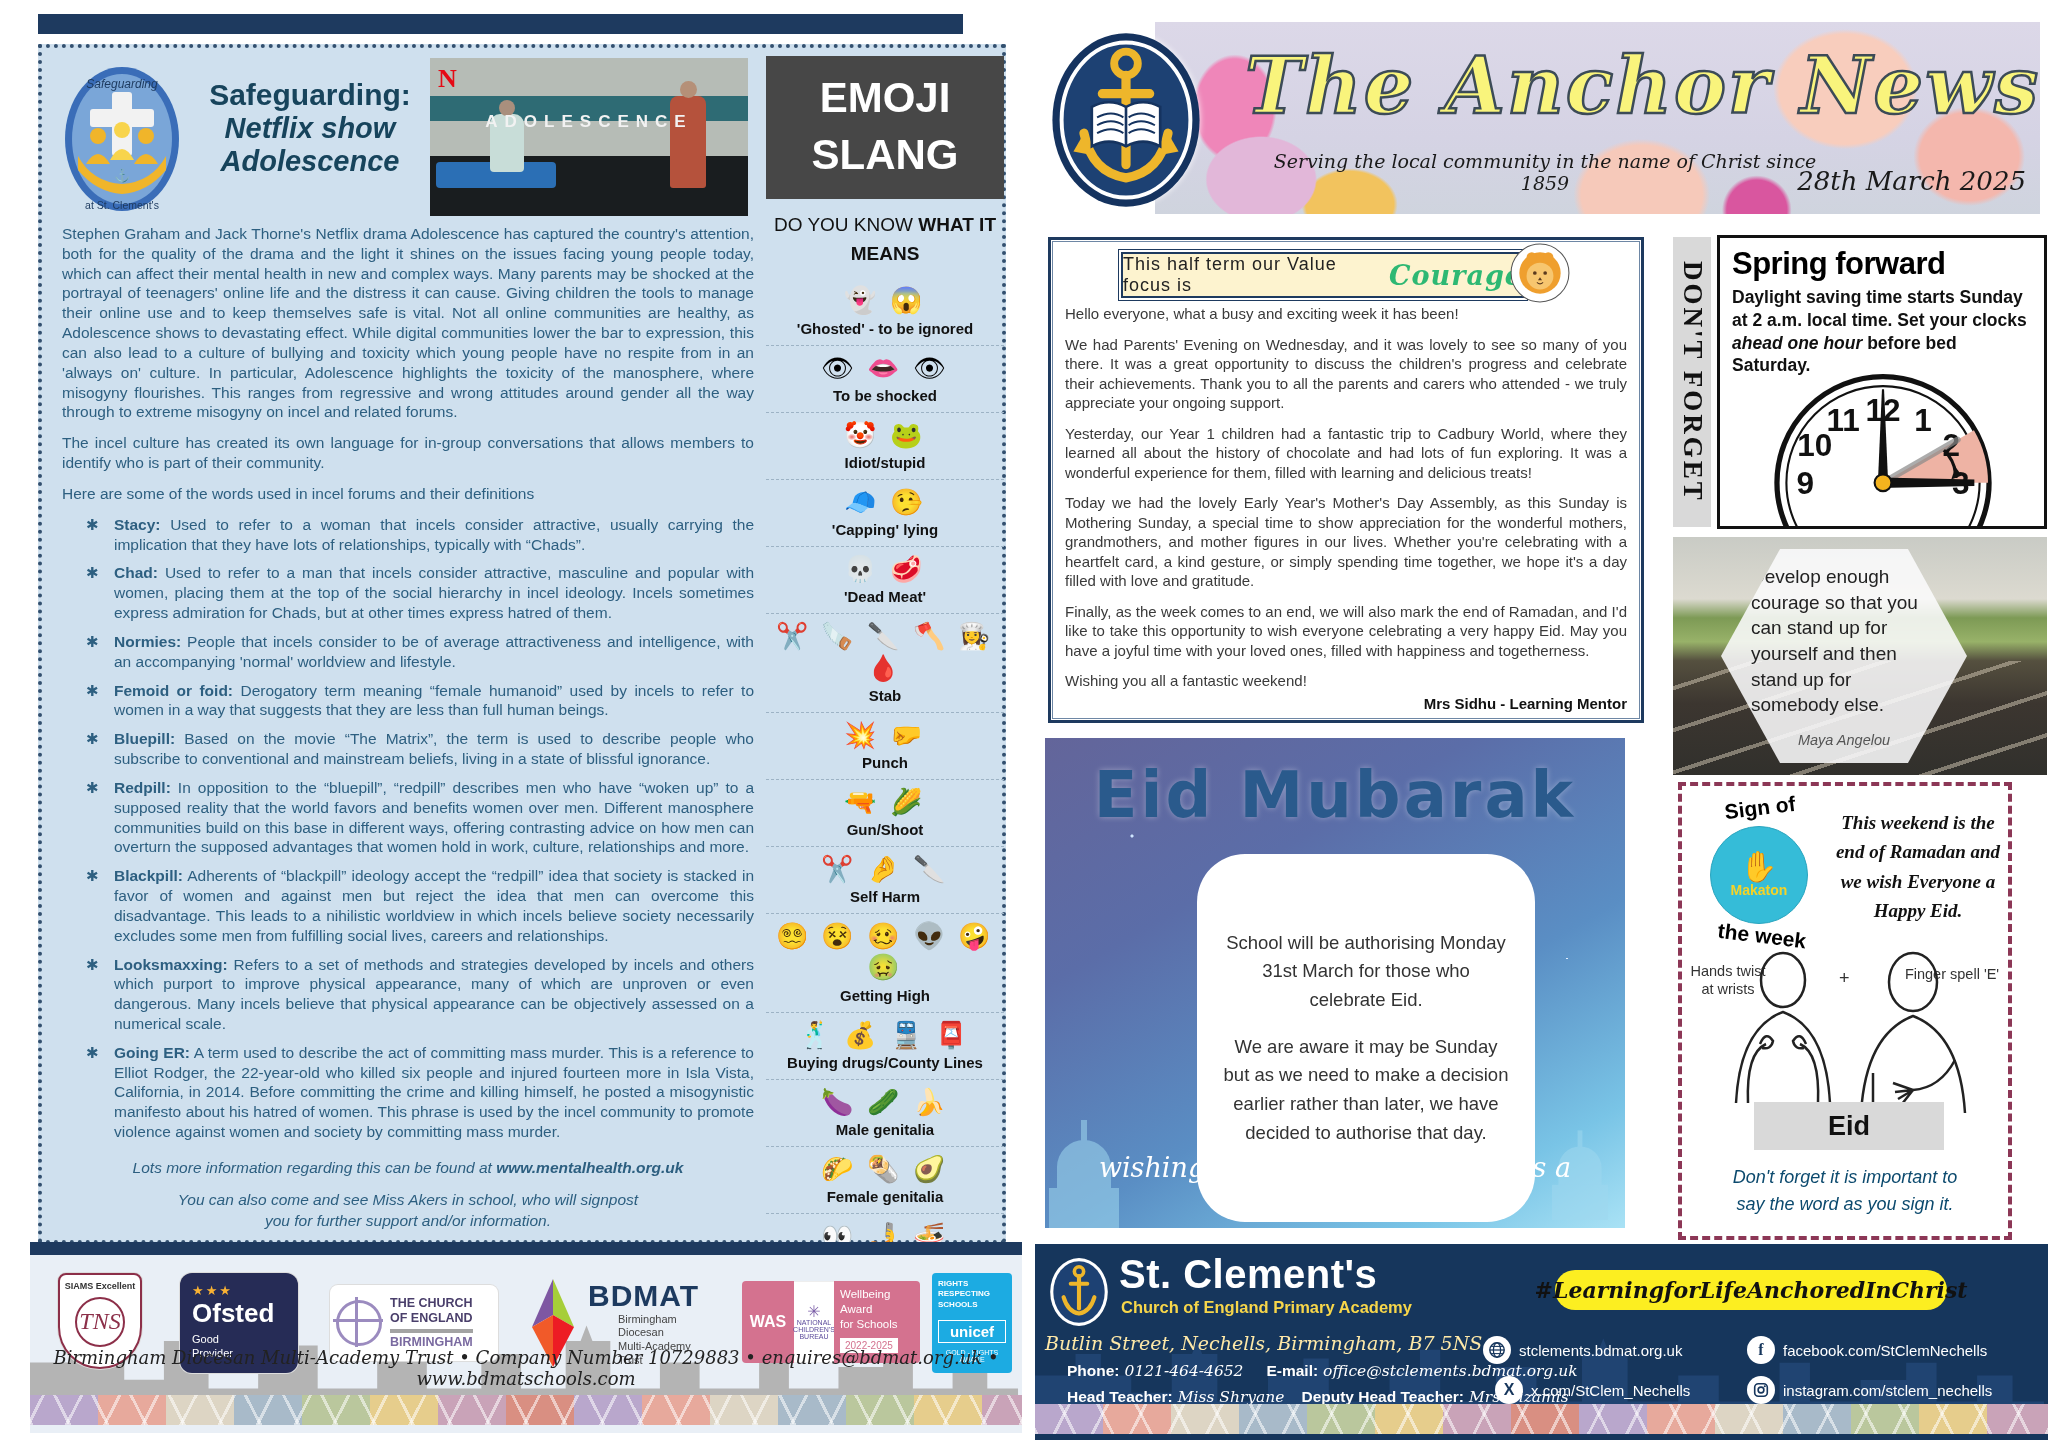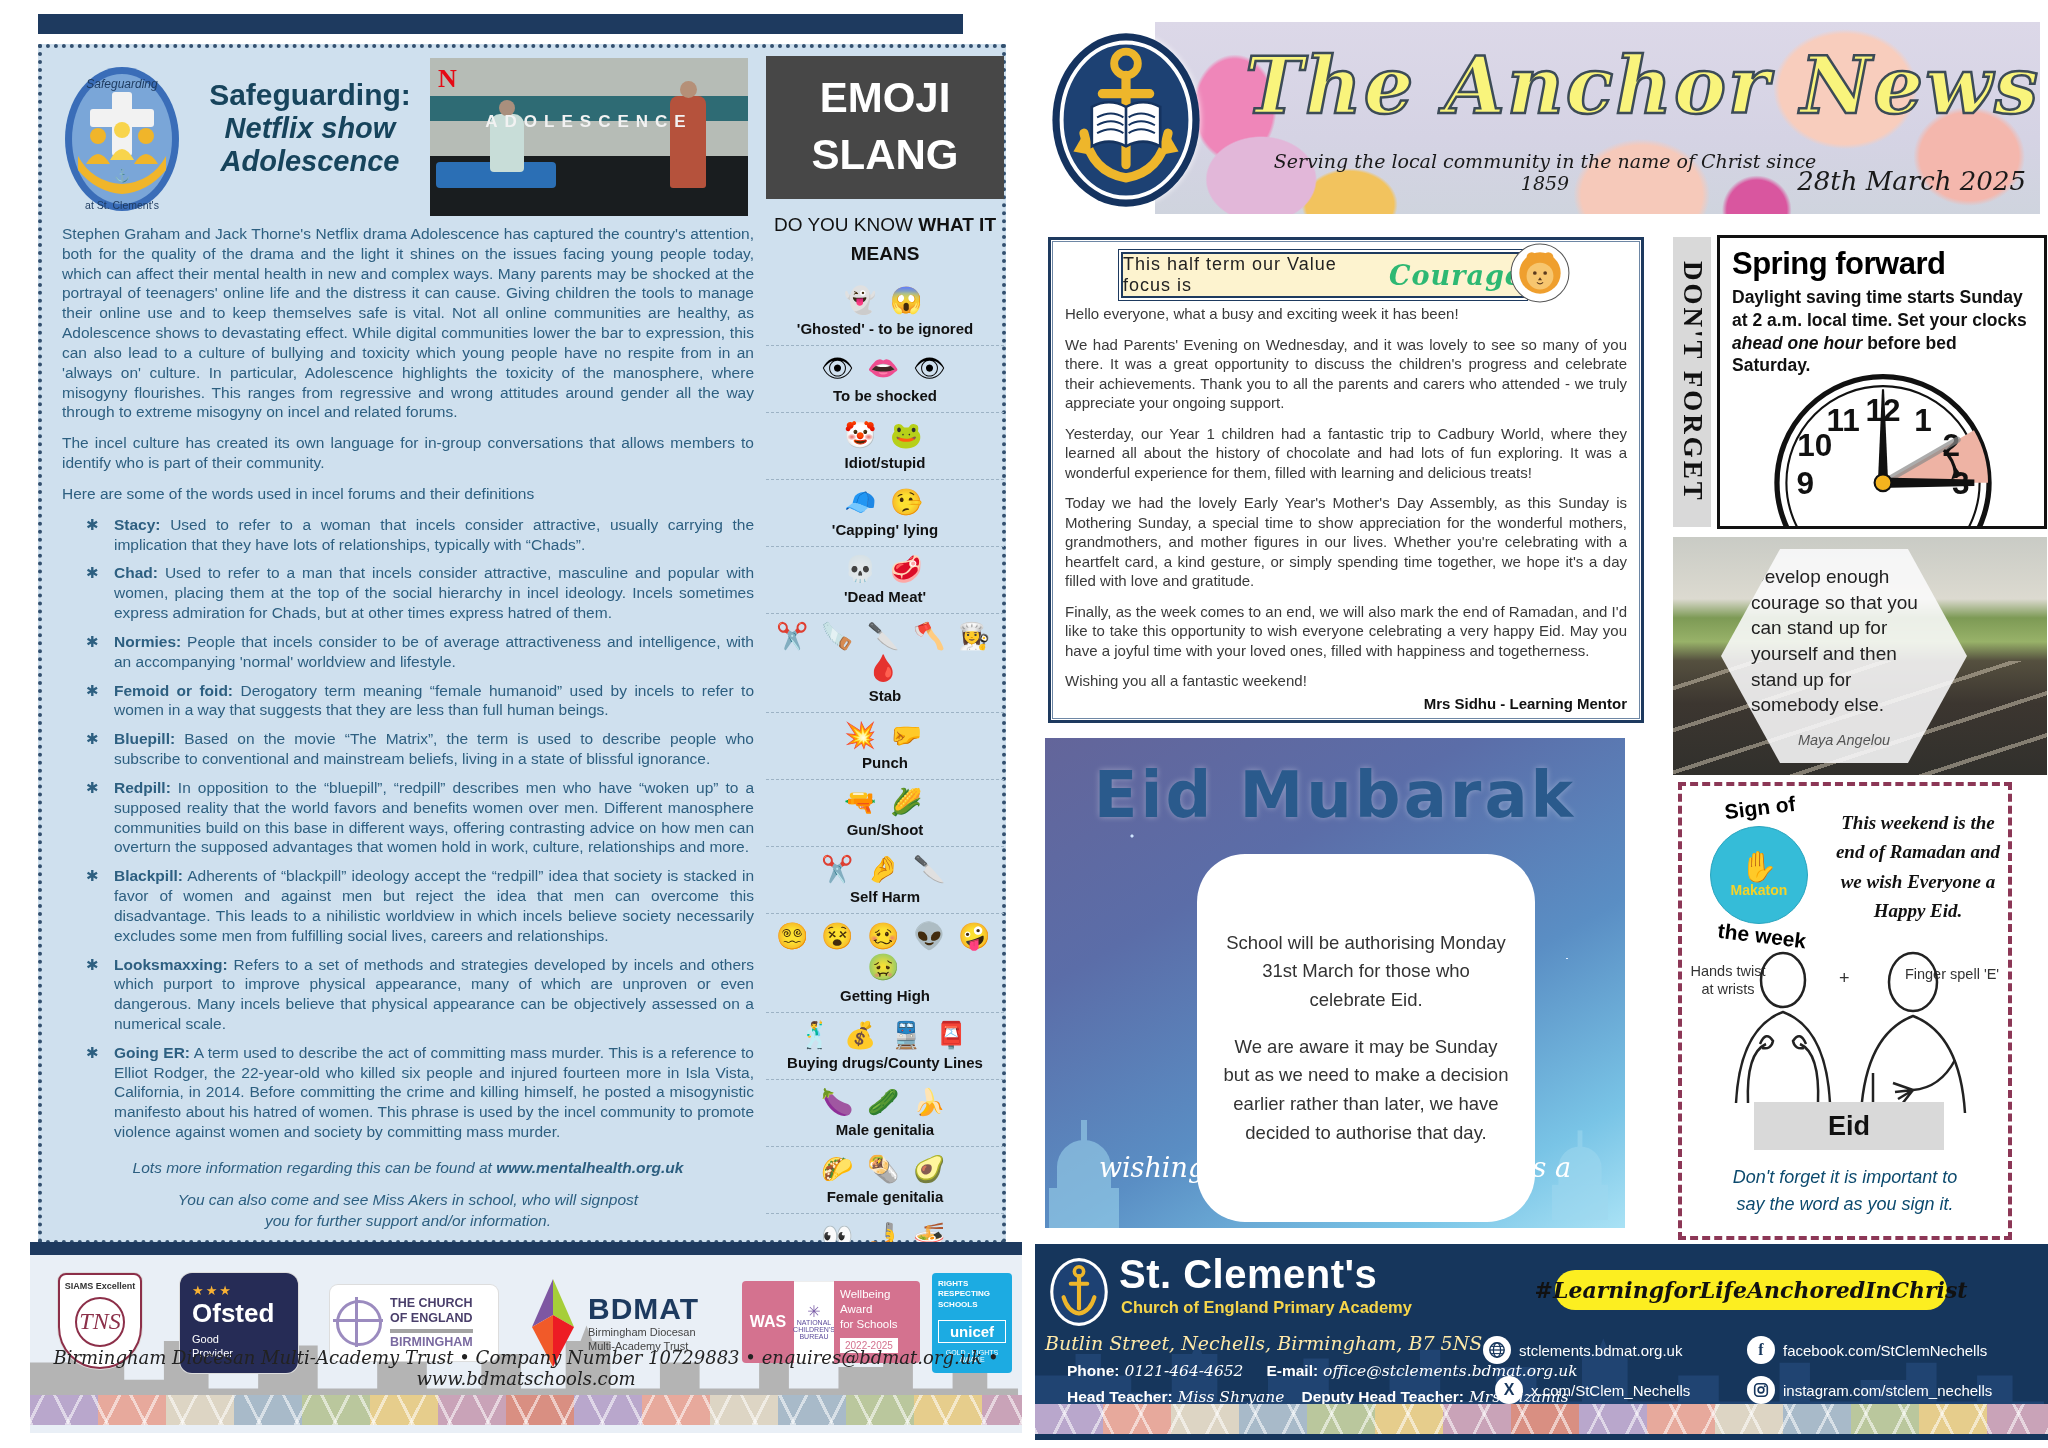--- a/index.html
+++ b/index.html
@@ -64,21 +64,21 @@
   .coe{left:300px;width:168px;height:76px;top:30px;display:flex;align-items:center;padding:6px;box-sizing:border-box;}
   .coe .mark{width:40px;height:40px;border:3px solid #9b8bbf;border-radius:50%;position:relative;margin-right:8px;flex:none;}
   .coe .mark::before{content:"";position:absolute;left:16px;top:-6px;width:3px;height:50px;background:#9b8bbf;}
   .coe .mark::after{content:"";position:absolute;left:-6px;top:16px;width:50px;height:3px;background:#9b8bbf;}
   .coe .ct{font-size:12.5px;font-weight:bold;color:#4a3f6b;line-height:1.2;}
   .coe .ct .b2{color:#7a6aa0;border-top:4px solid #a3a3a3;display:inline-block;margin-top:3px;padding-top:2px;}
   .bdmat{left:496px;width:186px;height:100px;background:transparent;box-shadow:none;display:flex;align-items:center;}
   .bdmat .kite{flex:none;}
   .bdmat .bt{margin-left:8px;}
   .bdmat .b1{font-size:30px;font-weight:bold;color:#1d3a5f;letter-spacing:1px;}
-  .bdmat .b2{font-size:11px;color:#444;line-height:1.25;}
+  .bdmat .b2{font-size:11px;color:#444;line-height:1.25;margin-left:30px;}
   .was{left:712px;width:178px;height:82px;top:26px;display:flex;box-shadow:none;background:transparent;}
   .was .w1{width:52px;background:#d4728f;color:#fff;font-weight:bold;display:flex;align-items:center;justify-content:center;font-size:16px;border-radius:4px 0 0 4px;}
   .was .w2{width:40px;background:#fff;color:#5b4a9b;font-size:7px;text-align:center;display:flex;flex-direction:column;align-items:center;justify-content:center;border-top:1px solid #eee;border-bottom:1px solid #eee;}
   .was .w2 .ast{color:#7b5ea7;font-size:16px;line-height:14px;}
   .was .w3{flex:1;background:#d4728f;color:#fff;font-size:11.5px;padding:6px;border-radius:0 4px 4px 0;line-height:1.3;}
   .was .w3 .yrs{background:#fff;color:#d4728f;font-size:10px;display:inline-block;margin-top:6px;padding:1px 5px;}
   .unicef{left:902px;width:80px;height:100px;background:#1cabe2;border-radius:4px;color:#fff;padding:6px;box-sizing:border-box;box-shadow:none;}
   .unicef .u1{font-size:8px;font-weight:bold;line-height:1.3;}
   .unicef .u2{font-size:15px;font-weight:bold;margin-top:10px;border:1px solid #fff;text-align:center;padding:2px 0;}
   .unicef .u3{font-size:7px;margin-top:6px;text-align:center;}

